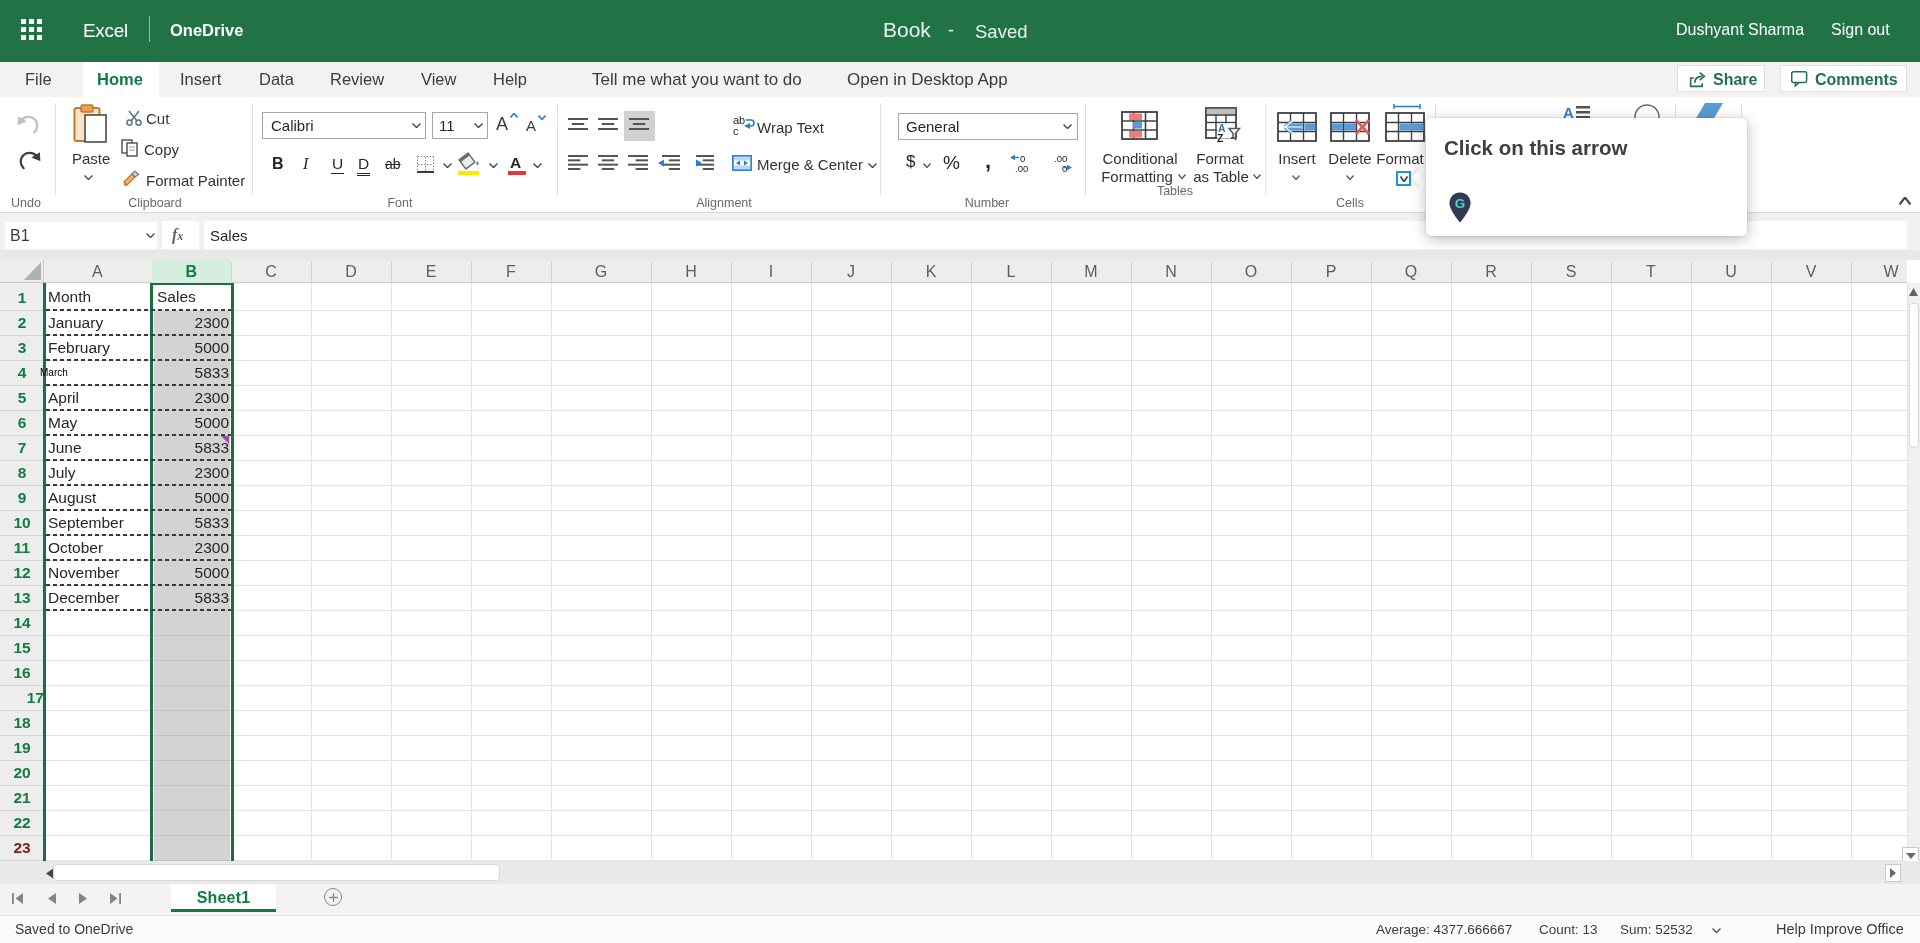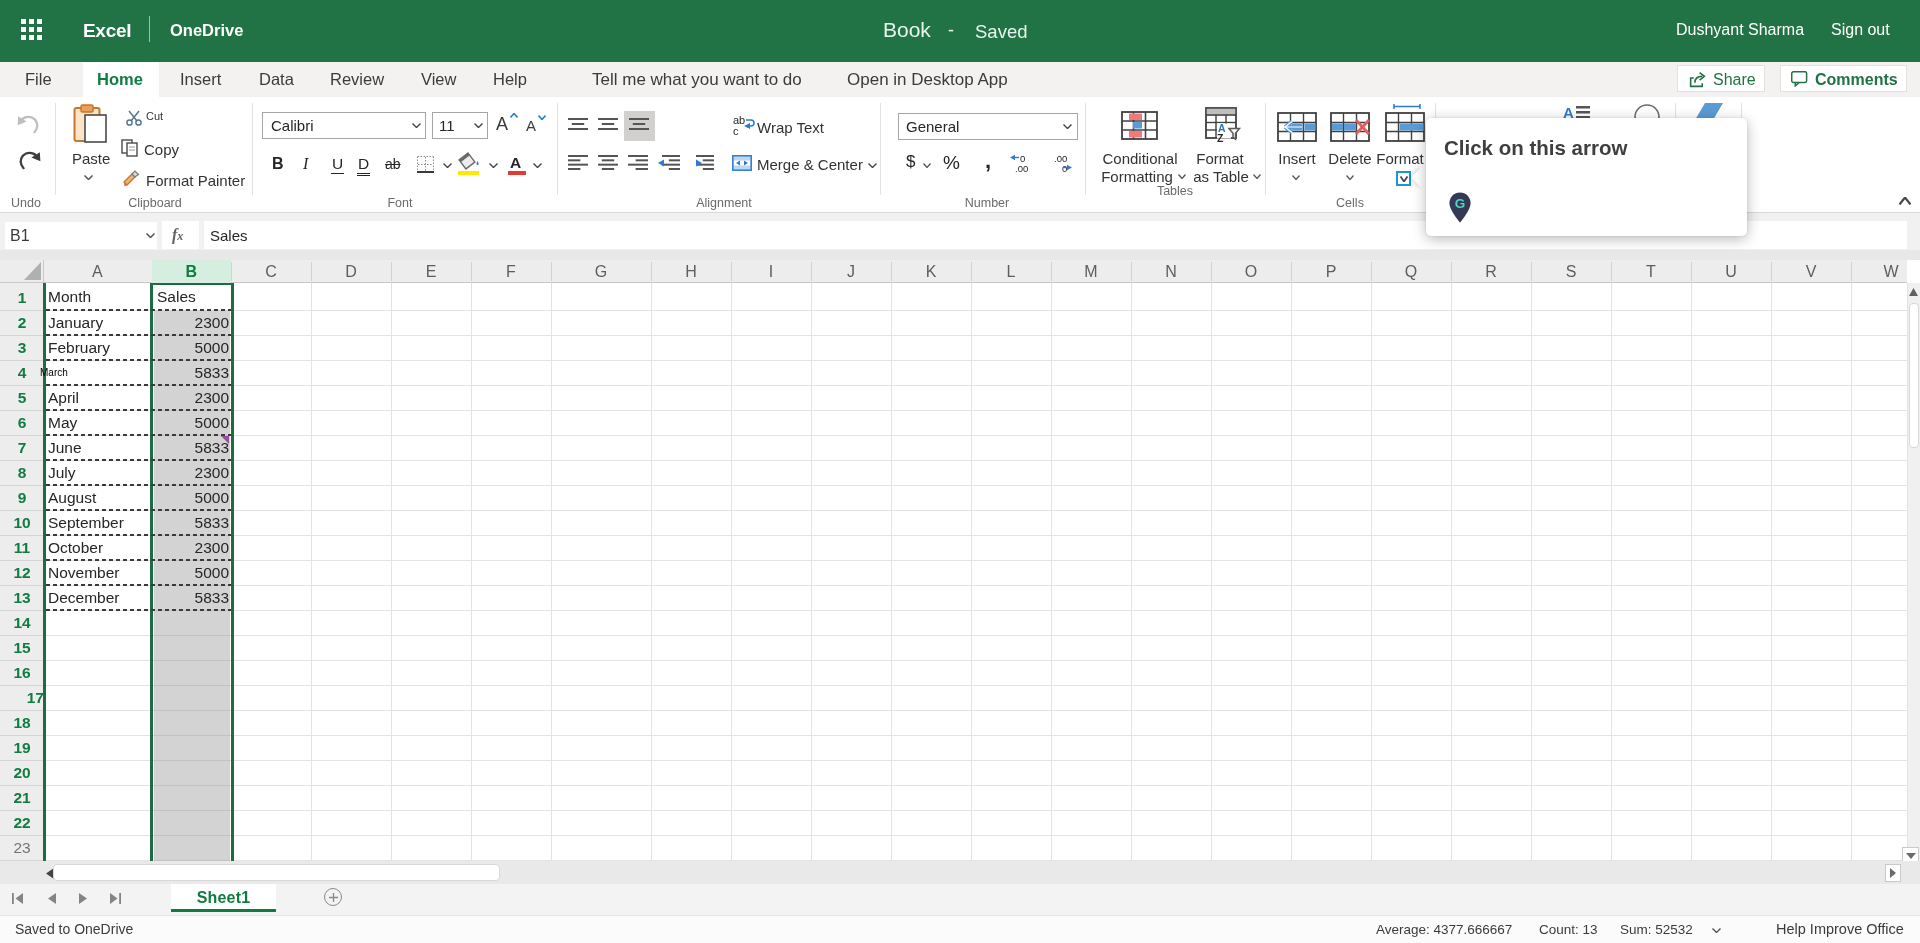--- a/index.html
+++ b/index.html
@@ -14,21 +14,21 @@
       <rect x="0" y="0" width="5" height="5" fill="#fff"></rect>
       <rect x="8" y="0" width="5" height="5" fill="#fff"></rect>
       <rect x="16" y="0" width="5" height="5" fill="#fff"></rect>
       <rect x="0" y="8" width="5" height="5" fill="#fff"></rect>
       <rect x="8" y="8" width="5" height="5" fill="#fff"></rect>
       <rect x="16" y="8" width="5" height="5" fill="#fff"></rect>
       <rect x="0" y="16" width="5" height="5" fill="#fff"></rect>
       <rect x="8" y="16" width="5" height="5" fill="#fff"></rect>
       <rect x="16" y="16" width="5" height="5" fill="#fff"></rect>
     </svg>
-<div class="abs" style="left:83px;top:20px;font-size:19px;font-weight:700;color:#fff;letter-spacing:-0.3px">Excel</div>
+<div class="abs" style="left:83px;top:20px;font-size:19px;font-weight:400;color:#fff;letter-spacing:-0.3px">Excel</div>
 <div class="abs" style="left:149px;top:16px;width:1px;height:26px;background:rgba(255,255,255,.55)"></div>
 <div class="abs" style="left:170px;top:21px;font-size:16.5px;font-weight:700;color:#fff">OneDrive</div>
 <div class="abs" style="left:883px;top:18px;font-size:21px;color:#E9F5EE">Book</div>
 <div class="abs" style="left:948px;top:20px;font-size:18px;color:#E9F5EE">-</div>
 <div class="abs" style="left:975px;top:21px;font-size:18.5px;color:#E9F5EE">Saved</div>
 <div class="abs" style="left:1676px;top:21px;font-size:16px;color:#fff">Dushyant Sharma</div>
 <div class="abs" style="left:1831px;top:21px;font-size:16px;color:#fff">Sign out</div>
 <div class="abs" style="left:0;top:62px;width:1920px;height:35px;background:#F3F2F1"></div>
 <div class="abs" style="left:83px;top:62px;width:76px;height:35px;background:#fff"></div>
 <div class="abs" style="left:25px;top:70px;font-size:16.5px;color:#3B3B3B;font-weight:400">File</div>
@@ -39,21 +39,21 @@
 <div class="abs" style="left:421px;top:70px;font-size:16.5px;color:#3B3B3B;font-weight:400">View</div>
 <div class="abs" style="left:493px;top:70px;font-size:16.5px;color:#3B3B3B;font-weight:400">Help</div>
 <div class="abs" style="left:592px;top:70px;font-size:17px;color:#3B3B3B;font-weight:400">Tell me what you want to do</div>
 <div class="abs" style="left:847px;top:70px;font-size:17px;color:#3B3B3B;font-weight:400">Open in Desktop App</div>
 <div class="abs" style="left:1677px;top:65px;width:88px;height:27px;background:#fff;border:1px solid #E3E1DF"></div>
 <svg class="abs" style="left:1688px;top:71px" width="19" height="17" viewBox="0 0 18 16">
 <path d="M5.5 6.5 H2.5 v8 h11 v-3" fill="none" stroke="#217346" stroke-width="1.5"></path>
 <path d="M6.5 11 C6.5 6.5 10 5 13.5 5" fill="none" stroke="#217346" stroke-width="1.5"></path>
 <path d="M11 1.5 L15.5 5 L11 8.5" fill="none" stroke="#217346" stroke-width="1.5"></path>
     </svg>
-<div class="abs" style="left:1713px;top:71px;font-size:16px;font-weight:400;color:#217346">Share</div>
+<div class="abs" style="left:1713px;top:71px;font-size:16px;font-weight:700;color:#217346">Share</div>
 <div class="abs" style="left:1780px;top:65px;width:127px;height:27px;background:#fff;border:1px solid #E3E1DF"></div>
 <svg class="abs" style="left:1791px;top:71px" width="17" height="16" viewBox="0 0 16 15">
 <rect x="0.7" y="0.7" width="14" height="10" rx="1.5" fill="none" stroke="#217346" stroke-width="1.4"></rect>
 <path d="M4 11 v3 l3.5 -3" fill="none" stroke="#217346" stroke-width="1.4"></path>
     </svg>
 <div class="abs" style="left:1815px;top:71px;font-size:16px;font-weight:700;color:#217346">Comments</div>
 <div class="abs" style="left:0;top:97px;width:1920px;height:116px;background:#fff"></div>
 <div class="abs" style="left:0;top:212px;width:1920px;height:1px;background:#D8D8D8"></div>
 <div class="abs sep" style="left:55px;top:103px;height:92px"></div>
 <div class="abs sep" style="left:252px;top:103px;height:92px"></div>
@@ -87,21 +87,21 @@
 <div class="abs" style="left:72px;top:150px;font-size:15px;color:#333">Paste</div>
 <svg class="abs" style="left:84px;top:175px" width="9" height="5">
       <polyline points="0.5,0.5 4.5,4.5 8.5,0.5" fill="none" stroke="#555" stroke-width="1.5"></polyline>
     </svg>
 <svg class="abs" style="left:126px;top:110px" width="16" height="16" viewBox="0 0 16 16">
 <line x1="3" y1="1" x2="11" y2="11" stroke="#55778C" stroke-width="1.5"></line>
 <line x1="13" y1="1" x2="5" y2="11" stroke="#55778C" stroke-width="1.5"></line>
 <circle cx="3.5" cy="12.5" r="2.6" fill="none" stroke="#55778C" stroke-width="1.5"></circle>
 <circle cx="12.5" cy="12.5" r="2.6" fill="none" stroke="#55778C" stroke-width="1.5"></circle>
     </svg>
-<div class="abs" style="left:146px;top:110px;font-size:11px;color:#333">Cut</div>
+<div class="abs" style="left:146px;top:110px;font-size:15px;color:#333">Cut</div>
 <svg class="abs" style="left:121px;top:139px" width="20" height="18" viewBox="0 0 20 18">
 <rect x="1" y="1" width="10" height="13" fill="#fff" stroke="#4A4A4A" stroke-width="1.4"></rect>
 <rect x="6" y="4" width="10" height="13" fill="#fff" stroke="#4A4A4A" stroke-width="1.4"></rect>
 <line x1="8" y1="8" x2="14" y2="8" stroke="#9A9A9A" stroke-width="1"></line>
 <line x1="8" y1="11" x2="14" y2="11" stroke="#9A9A9A" stroke-width="1"></line>
     </svg>
 <div class="abs" style="left:144px;top:141px;font-size:15px;color:#333">Copy</div>
 <svg class="abs" style="left:122px;top:170px" width="20" height="18" viewBox="0 0 20 18">
 <path d="M2 12 L10 4 L13 7 L5 15 Z" fill="#F0B27A" stroke="#C8762B" stroke-width="1.3"></path>
 <path d="M10 4 L13 1 L16.5 4.5 L13 7 Z" fill="#D9D9D9" stroke="#7A7A7A" stroke-width="1.2"></path>
@@ -494,21 +494,21 @@
 <div class="abs" style="left:0;top:710px;width:44px;height:25px;color:#107C41;font-weight:700;font-size:15.5px;text-align:center;line-height:25px">18</div>
 <div class="abs" style="left:0;top:735px;width:43px;height:1px;background:#D5D5D5"></div>
 <div class="abs" style="left:0;top:735px;width:44px;height:25px;color:#107C41;font-weight:700;font-size:15.5px;text-align:center;line-height:25px">19</div>
 <div class="abs" style="left:0;top:760px;width:43px;height:1px;background:#D5D5D5"></div>
 <div class="abs" style="left:0;top:760px;width:44px;height:25px;color:#107C41;font-weight:700;font-size:15.5px;text-align:center;line-height:25px">20</div>
 <div class="abs" style="left:0;top:785px;width:43px;height:1px;background:#D5D5D5"></div>
 <div class="abs" style="left:0;top:785px;width:44px;height:25px;color:#107C41;font-weight:700;font-size:15.5px;text-align:center;line-height:25px">21</div>
 <div class="abs" style="left:0;top:810px;width:43px;height:1px;background:#D5D5D5"></div>
 <div class="abs" style="left:0;top:810px;width:44px;height:25px;color:#107C41;font-weight:700;font-size:15.5px;text-align:center;line-height:25px">22</div>
 <div class="abs" style="left:0;top:835px;width:43px;height:1px;background:#D5D5D5"></div>
-<div class="abs" style="left:0;top:835px;width:44px;height:25px;color:#737373;font-weight:400;font-size:15.5px;text-align:center;line-height:25px">23</div>
+<div class="abs" style="left:0;top:835px;width:44px;height:25px;color:#7f1d1d;font-weight:700;font-size:15.5px;text-align:center;line-height:25px">23</div>
 <div class="abs" style="left:0;top:860px;width:43px;height:1px;background:#D5D5D5"></div>
 <div class="abs" style="left:43px;top:283px;width:2.5px;height:578px;background:#1E6C41"></div>
 <div class="abs" style="left:153.5px;top:310px;width:76px;height:550px;background:#D3D3D3"></div>
 <div class="abs" style="left:153.5px;top:335px;width:76px;height:1px;background:#C2C2C2"></div>
 <div class="abs" style="left:153.5px;top:360px;width:76px;height:1px;background:#C2C2C2"></div>
 <div class="abs" style="left:153.5px;top:385px;width:76px;height:1px;background:#C2C2C2"></div>
 <div class="abs" style="left:153.5px;top:410px;width:76px;height:1px;background:#C2C2C2"></div>
 <div class="abs" style="left:153.5px;top:435px;width:76px;height:1px;background:#C2C2C2"></div>
 <div class="abs" style="left:153.5px;top:460px;width:76px;height:1px;background:#C2C2C2"></div>
 <div class="abs" style="left:153.5px;top:485px;width:76px;height:1px;background:#C2C2C2"></div>

